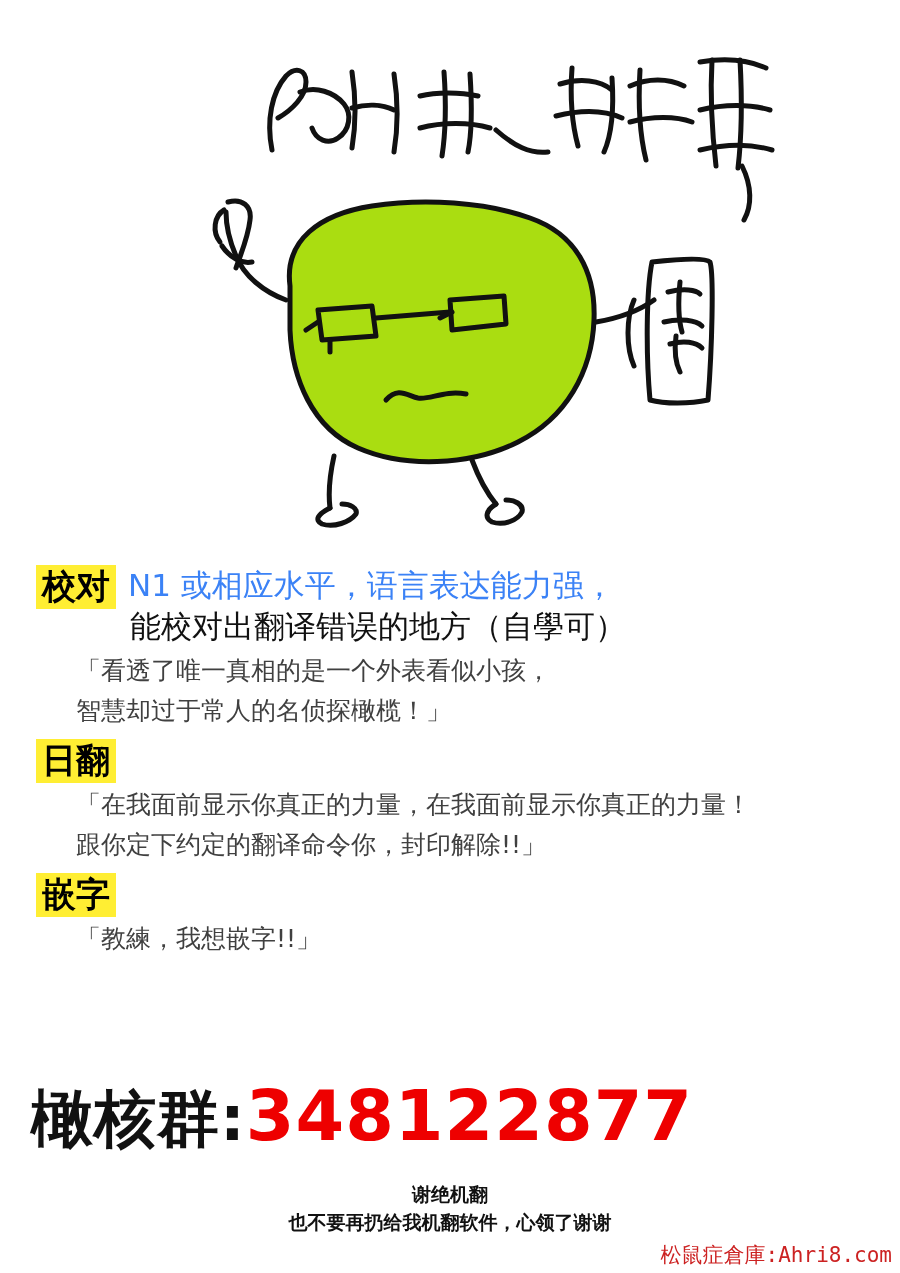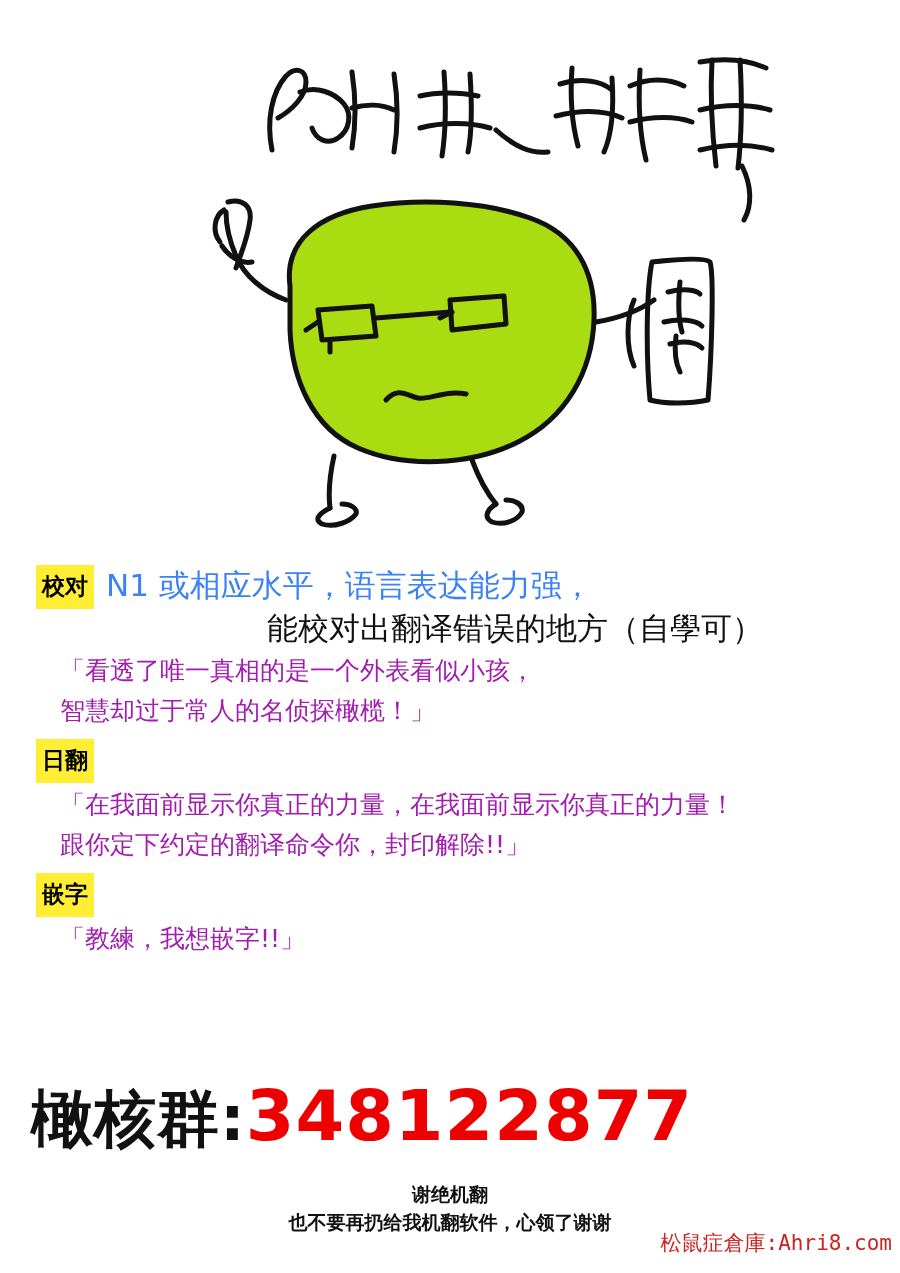--- a/index.html
+++ b/index.html
@@ -45,49 +45,48 @@
     margin-bottom: 10px;
   }
   .row-head {
     display: flex;
     align-items: flex-start;
   }
   .tag {
     background: #ffee33;
     color: #000000;
     font-weight: bold;
-    font-size: 23px;
+    font-size: 34px;
     line-height: 38px;
     padding: 2px 6px 4px 6px;
     margin-left: 36px;
     margin-right: 12px;
     white-space: nowrap;
     font-family: "DejaVu Sans", sans-serif;
   }
   .req {
     font-size: 31px;
     line-height: 40px;
     color: #3b82f6;
     font-weight: 500;
     font-family: "DejaVu Sans", sans-serif;
     max-width: 760px;
   }
   .req-line2 {
     font-size: 31px;
     line-height: 40px;
     color: #111111;
-    font-family: Liberation Serif, serif;
+    font-family: Liberation Mono, monospace;
     margin-left: 130px;
-    text-align: center;
   }
   .quote {
     font-size: 25px;
     line-height: 36px;
-    color: #a21caf;
-    margin-left: 60px;
+    color: #404040;
+    margin-left: 76px;
     margin-top: 4px;
     font-family: "DejaVu Sans", sans-serif;
   }
 
   
   .group-line {
     position: absolute;
     left: 0;
     top: 1075px;
     width: 724px;
@@ -122,21 +121,21 @@
     line-height: 28px;
     color: #111111;
     font-weight: bold;
     font-family: "DejaVu Sans", sans-serif;
   }
 
   
   .watermark {
     position: absolute;
     right: 8px;
-    bottom: 16px;
+    bottom: 4px;
     font-size: 21px;
     font-family: "DejaVu Sans Mono", monospace;
     white-space: nowrap;
   }
   .wm-cn { color: #cc2222; }
   .wm-url { color: #cc2222; }
 </style>
 </head>
 <body>
 

